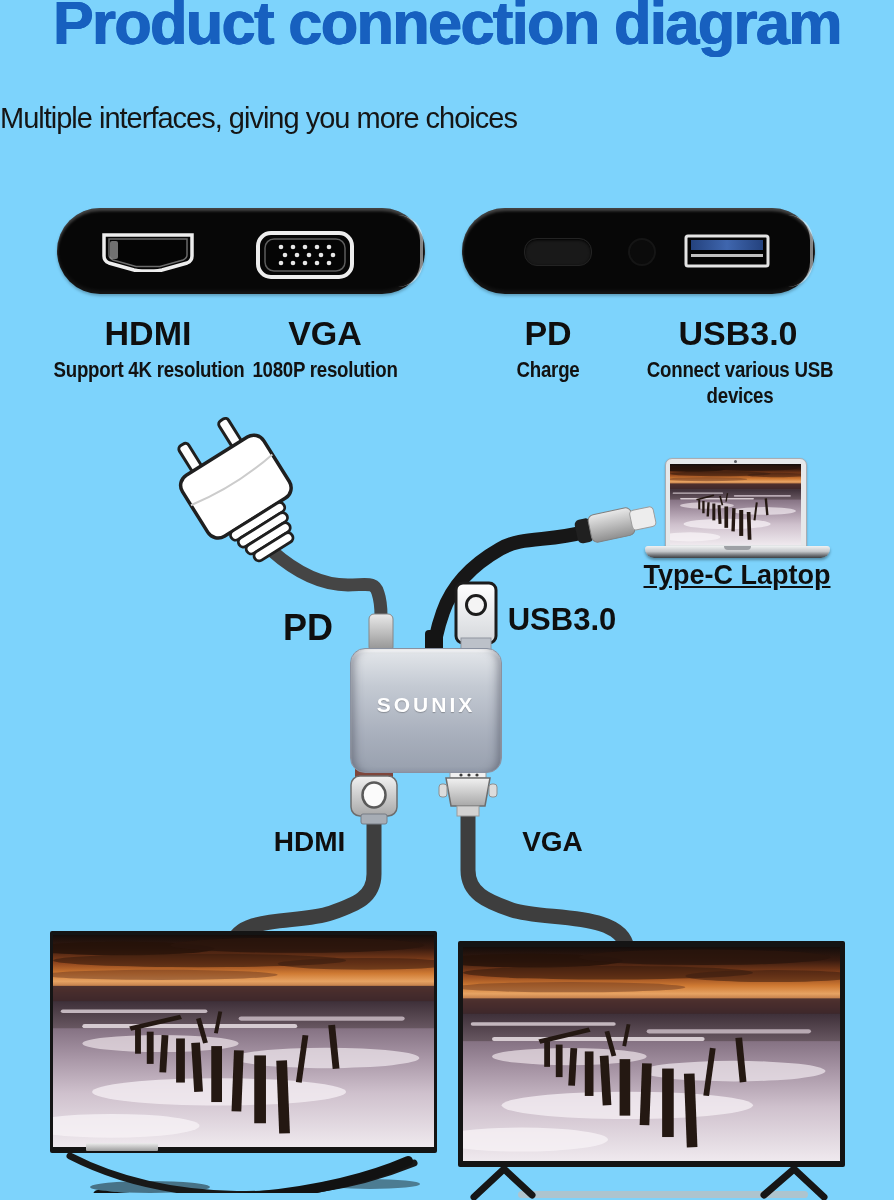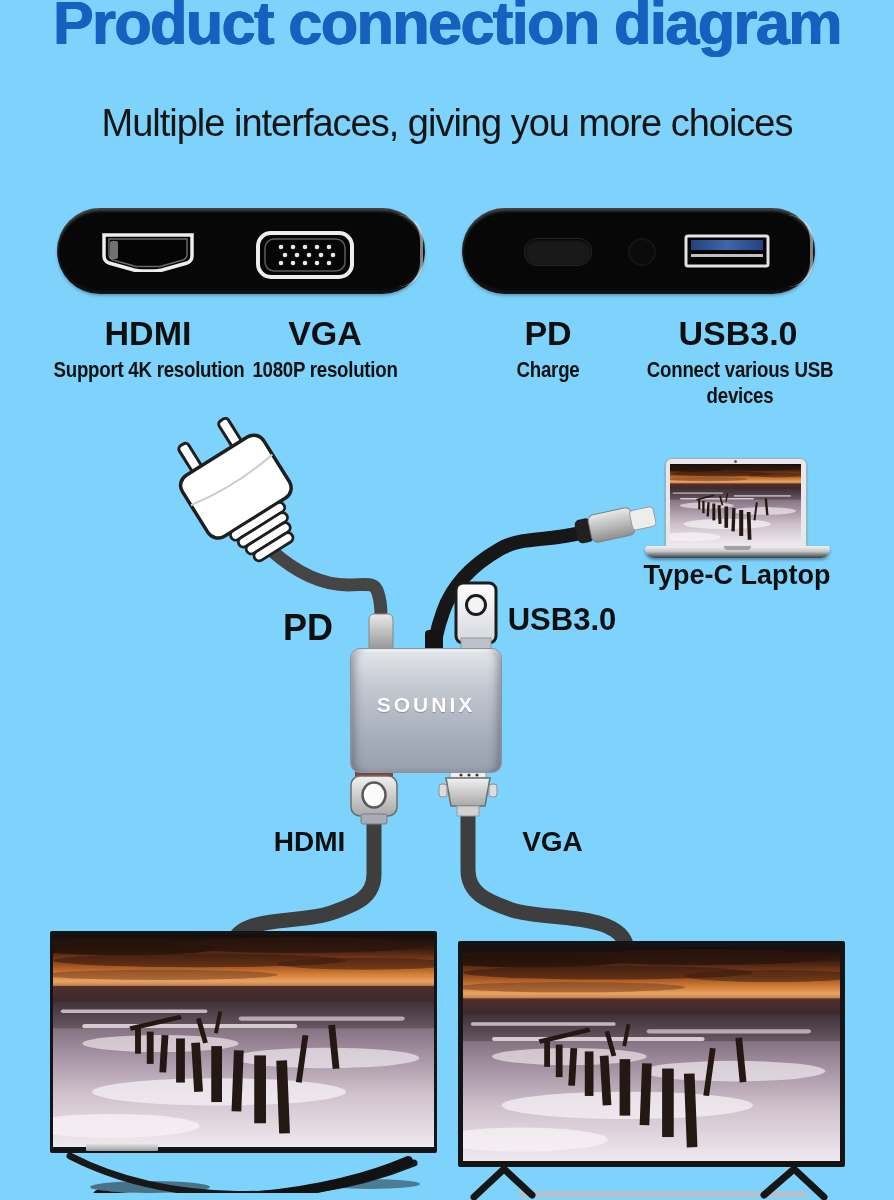--- a/index.html
+++ b/index.html
@@ -2,22 +2,22 @@
 <html><head>
 <meta charset="utf-8">
 <style>
   html,body{margin:0;padding:0;background:#fff;}
   .stage{position:relative;width:894px;height:1200px;background:#7dd3fc;overflow:hidden;
          font-family:"Liberation Sans",sans-serif;margin:0 auto;}
   
   .title{position:absolute;top:-10px;left:0;width:100%;text-align:center;white-space:nowrap;
          font-size:61px;font-weight:700;letter-spacing:-1.5px;color:#1760bf;line-height:1.1;
          text-shadow:.6px 0 0 currentColor,-.6px 0 0 currentColor;}
-  .subtitle{position:absolute;top:102px;left:0;width:100%;text-align:center;
-         font-size:38px;font-weight:400;letter-spacing:-1px;color:#151515;}
+  .subtitle{position:absolute;top:102px;left:0;width:100%;text-align:left;
+         font-size:29px;font-weight:400;letter-spacing:-1px;color:#151515;}
   
   .pill{position:absolute;height:86px;background:#070707;border-radius:44px;
         box-shadow:inset 0 3px 3px rgba(255,255,255,.25),inset 0 -3px 4px rgba(255,255,255,.07),0 2px 3px rgba(0,0,0,.25);}
   .pill .shine{position:absolute;right:2px;top:7px;bottom:7px;width:22px;
         border-right:3px solid rgba(255,255,255,.5);border-radius:0 40px 40px 0;}
   .usbc-slot{position:absolute;left:62px;top:30px;width:66px;height:26px;border-radius:13px;
         background:#191919;border:1px solid #232323;box-shadow:inset 0 1px 3px #000;}
   .dot-slot{position:absolute;left:166px;top:30px;width:24px;height:24px;border-radius:50%;
         background:#0b0b0b;border:2px solid #151515;}
   .port-label{position:absolute;top:314px;width:140px;text-align:center;
@@ -30,21 +30,21 @@
   .laptop{position:absolute;left:645px;top:456px;width:185px;height:104px;z-index:1;}
   .laptop-screen{position:absolute;left:20px;top:2px;width:140px;height:90px;background:#e6e8ea;
         border:1px solid #a9adb2;border-radius:7px 7px 0 0;box-shadow:0 1px 2px rgba(0,0,0,.3);}
   .laptop-screen svg{position:absolute;left:4px;top:5px;width:131px;height:81px;}
   .webcam{position:absolute;left:68px;top:1px;width:3px;height:3px;border-radius:50%;background:#5a5e63;}
   .laptop-base{position:absolute;left:0;top:90px;width:185px;height:12px;border-radius:3px 3px 9px 9px;
         background:linear-gradient(180deg,#f0f1f2 0%,#c5c8cb 45%,#6a6d71 80%,#3c3f42 100%);
         box-shadow:0 2px 3px rgba(0,0,0,.35);}
   .laptop-notch{position:absolute;left:79px;top:90px;width:27px;height:4px;border-radius:0 0 4px 4px;background:#9ea1a5;}
   
-  .hub{position:absolute;left:350px;top:648px;width:150px;height:123px;z-index:3;border-radius:10px;
+  .hub{position:absolute;left:350px;top:648px;width:150px;height:123px;z-index:3;border-radius:15px;
         background:linear-gradient(180deg,#e4e7eb 0%,#c4cad3 30%,#a8afbc 70%,#98a0ae 100%);
         border:1px solid #8a91a0;
         box-shadow:inset 9px 0 10px -6px rgba(55,60,75,.5),inset -9px 0 10px -6px rgba(55,60,75,.5),inset 0 3px 2px rgba(255,255,255,.75);}
   .hub-brand{position:absolute;left:0;top:44px;width:100%;text-align:center;
         font-size:21px;font-weight:700;letter-spacing:3px;color:#fff;text-shadow:0 1px 1px rgba(0,0,0,.25);}
   
   .tv{position:absolute;z-index:3;}
   .tv-screen{position:absolute;left:0;top:0;background:#141414;border-radius:2px;}
   .tv-screen svg{position:absolute;}
   .silver-strip{position:absolute;left:36px;top:212px;width:72px;height:8px;
@@ -289,18 +289,18 @@
     <svg class="stand" style="top:226px;" width="387" height="34" viewBox="0 0 387 34">
       <rect x="60" y="24" width="290" height="7" rx="3.5" fill="#bfbfbf" opacity=".75"></rect>
       <path d="M46,2 L16,30 M46,2 L74,28" fill="none" stroke="#161616" stroke-width="7" stroke-linecap="round"></path>
       <path d="M336,2 L306,28 M336,2 L366,30" fill="none" stroke="#161616" stroke-width="7" stroke-linecap="round"></path>
     </svg>
   </div>
 
   <div class="labels-layer">
     <div class="dia-label" style="left:276px;top:607px;width:64px;font-size:36px;">PD</div>
     <div class="dia-label" style="left:502px;top:602px;width:120px;font-size:31px;">USB3.0</div>
-    <div class="dia-label" style="left:642px;top:560px;width:190px;font-size:27px;">Type-C Laptop</div>
+    <div class="dia-label" style="left:642px;top:560px;width:190px;font-size:27px;text-decoration:underline;">Type-C Laptop</div>
     <div class="dia-label" style="left:262px;top:826px;width:95px;font-size:28px;">HDMI</div>
     <div class="dia-label" style="left:510px;top:826px;width:85px;font-size:28px;">VGA</div>
   </div>
 
 </div>
 
 </body></html>

